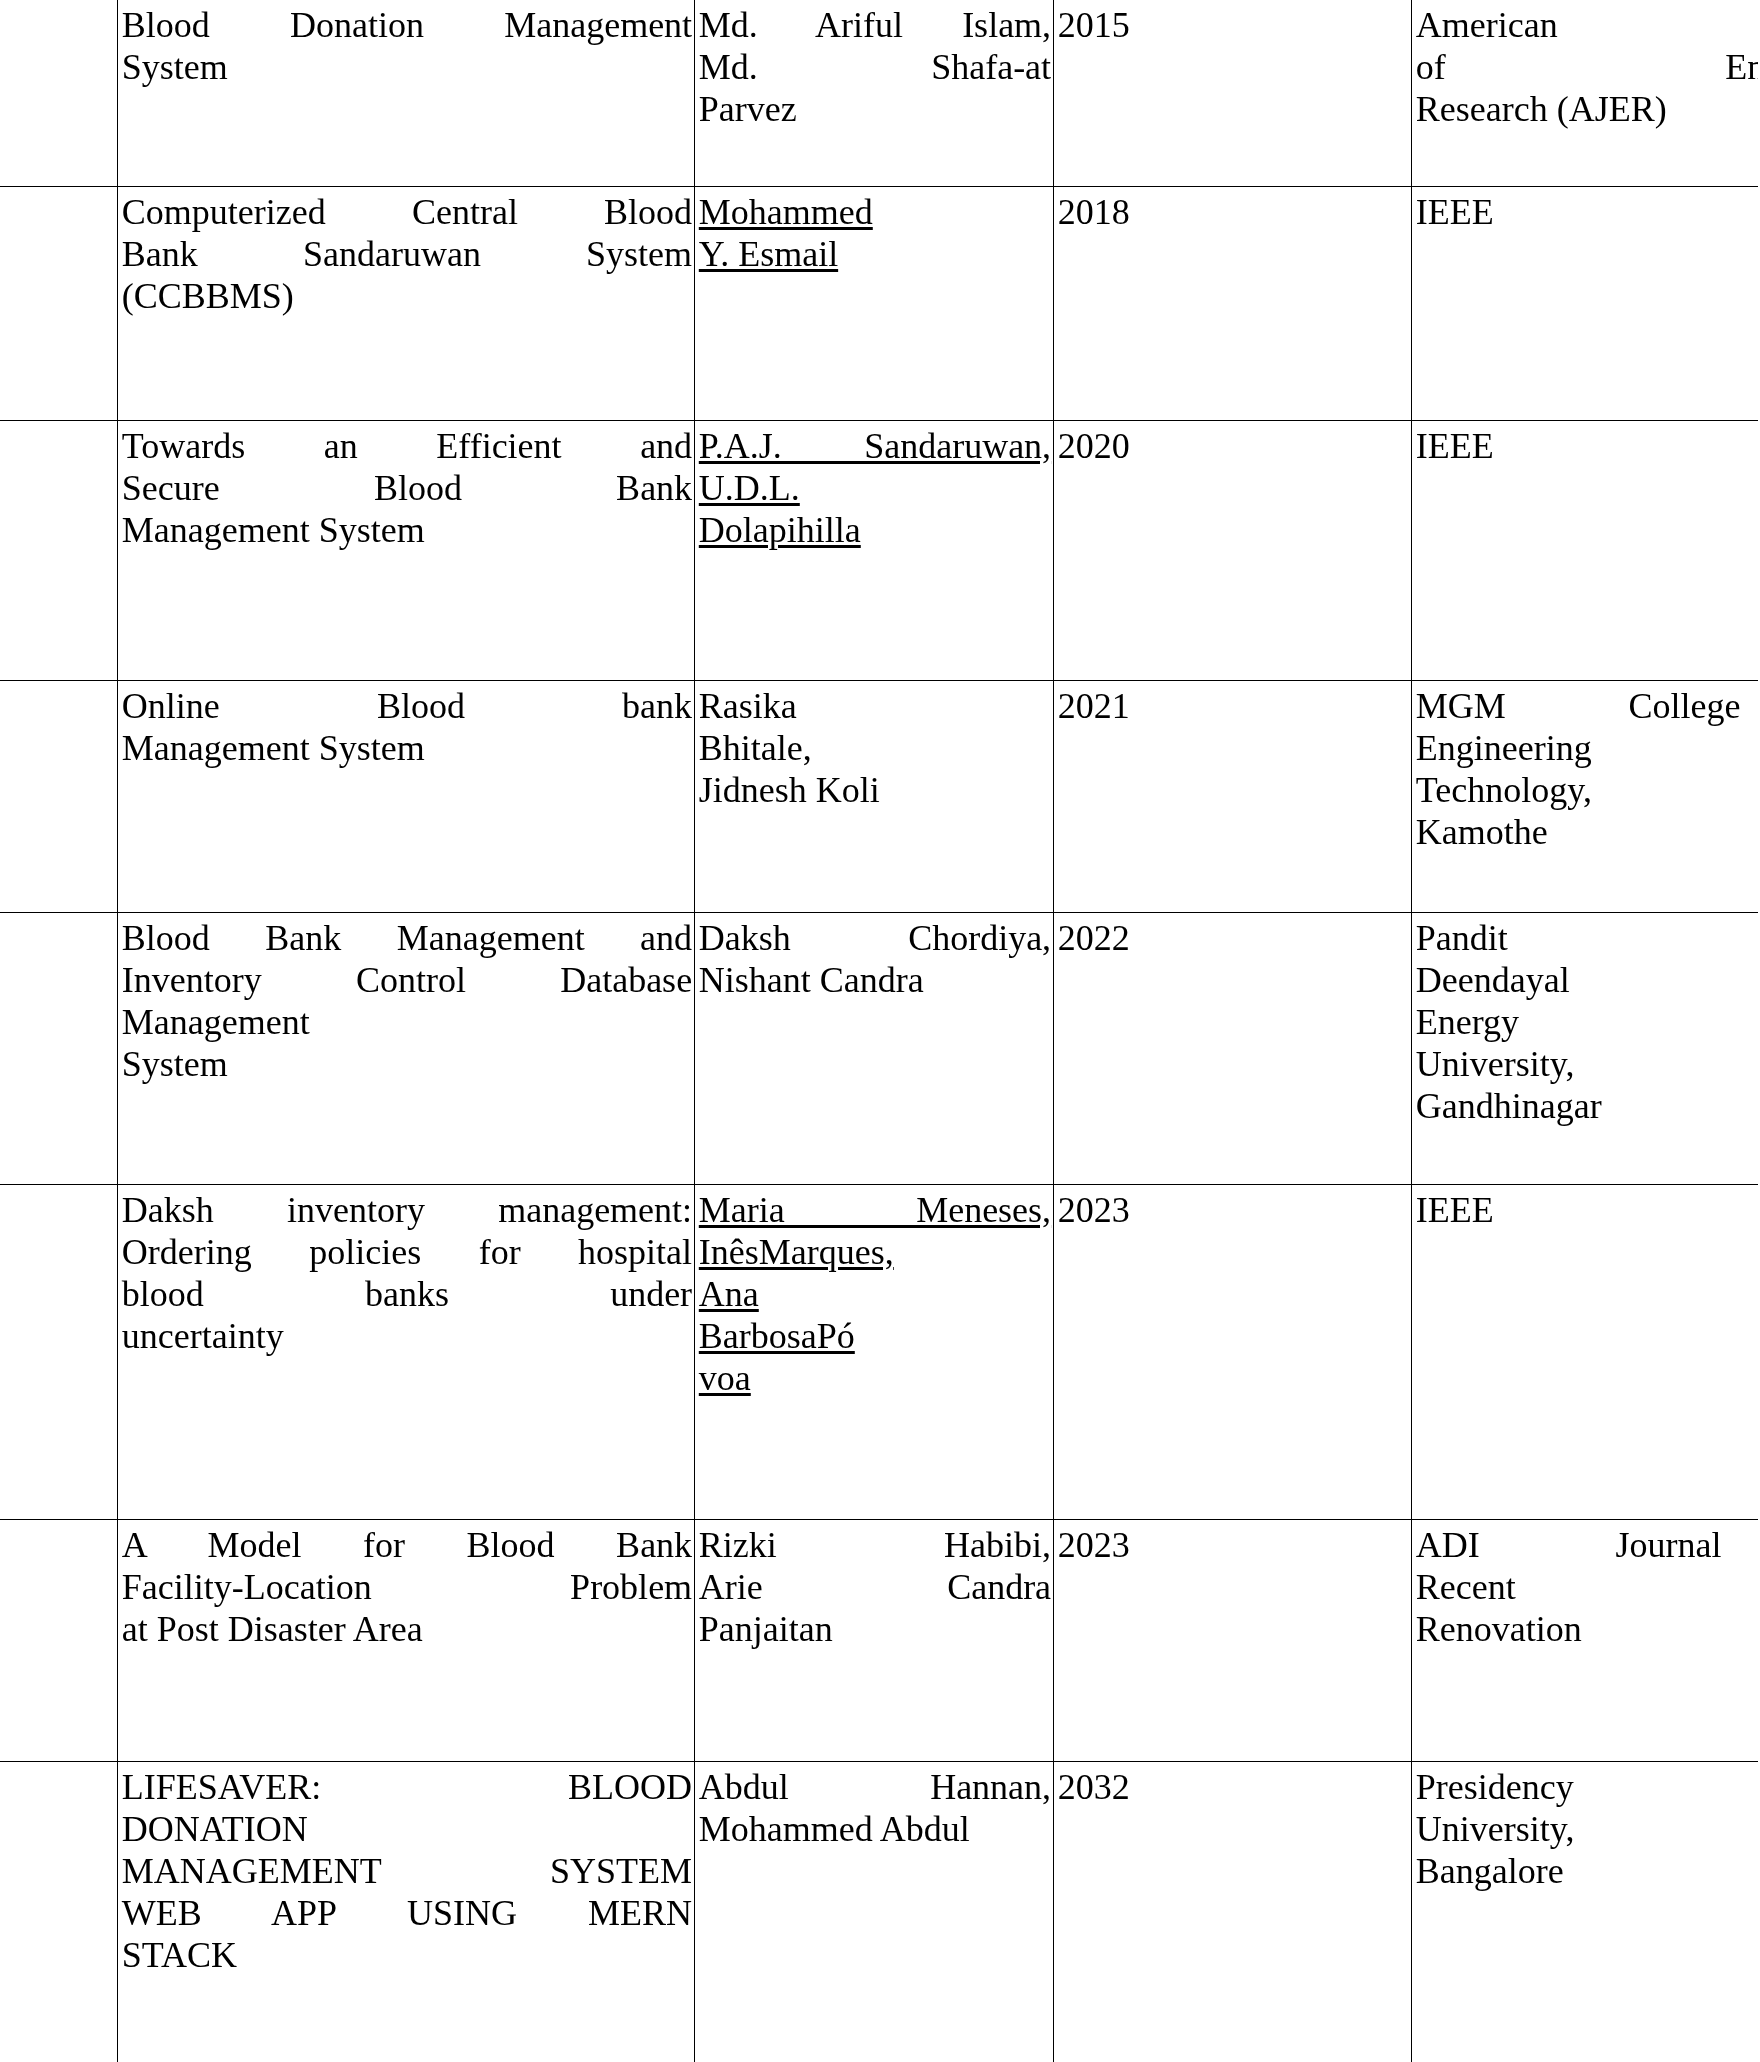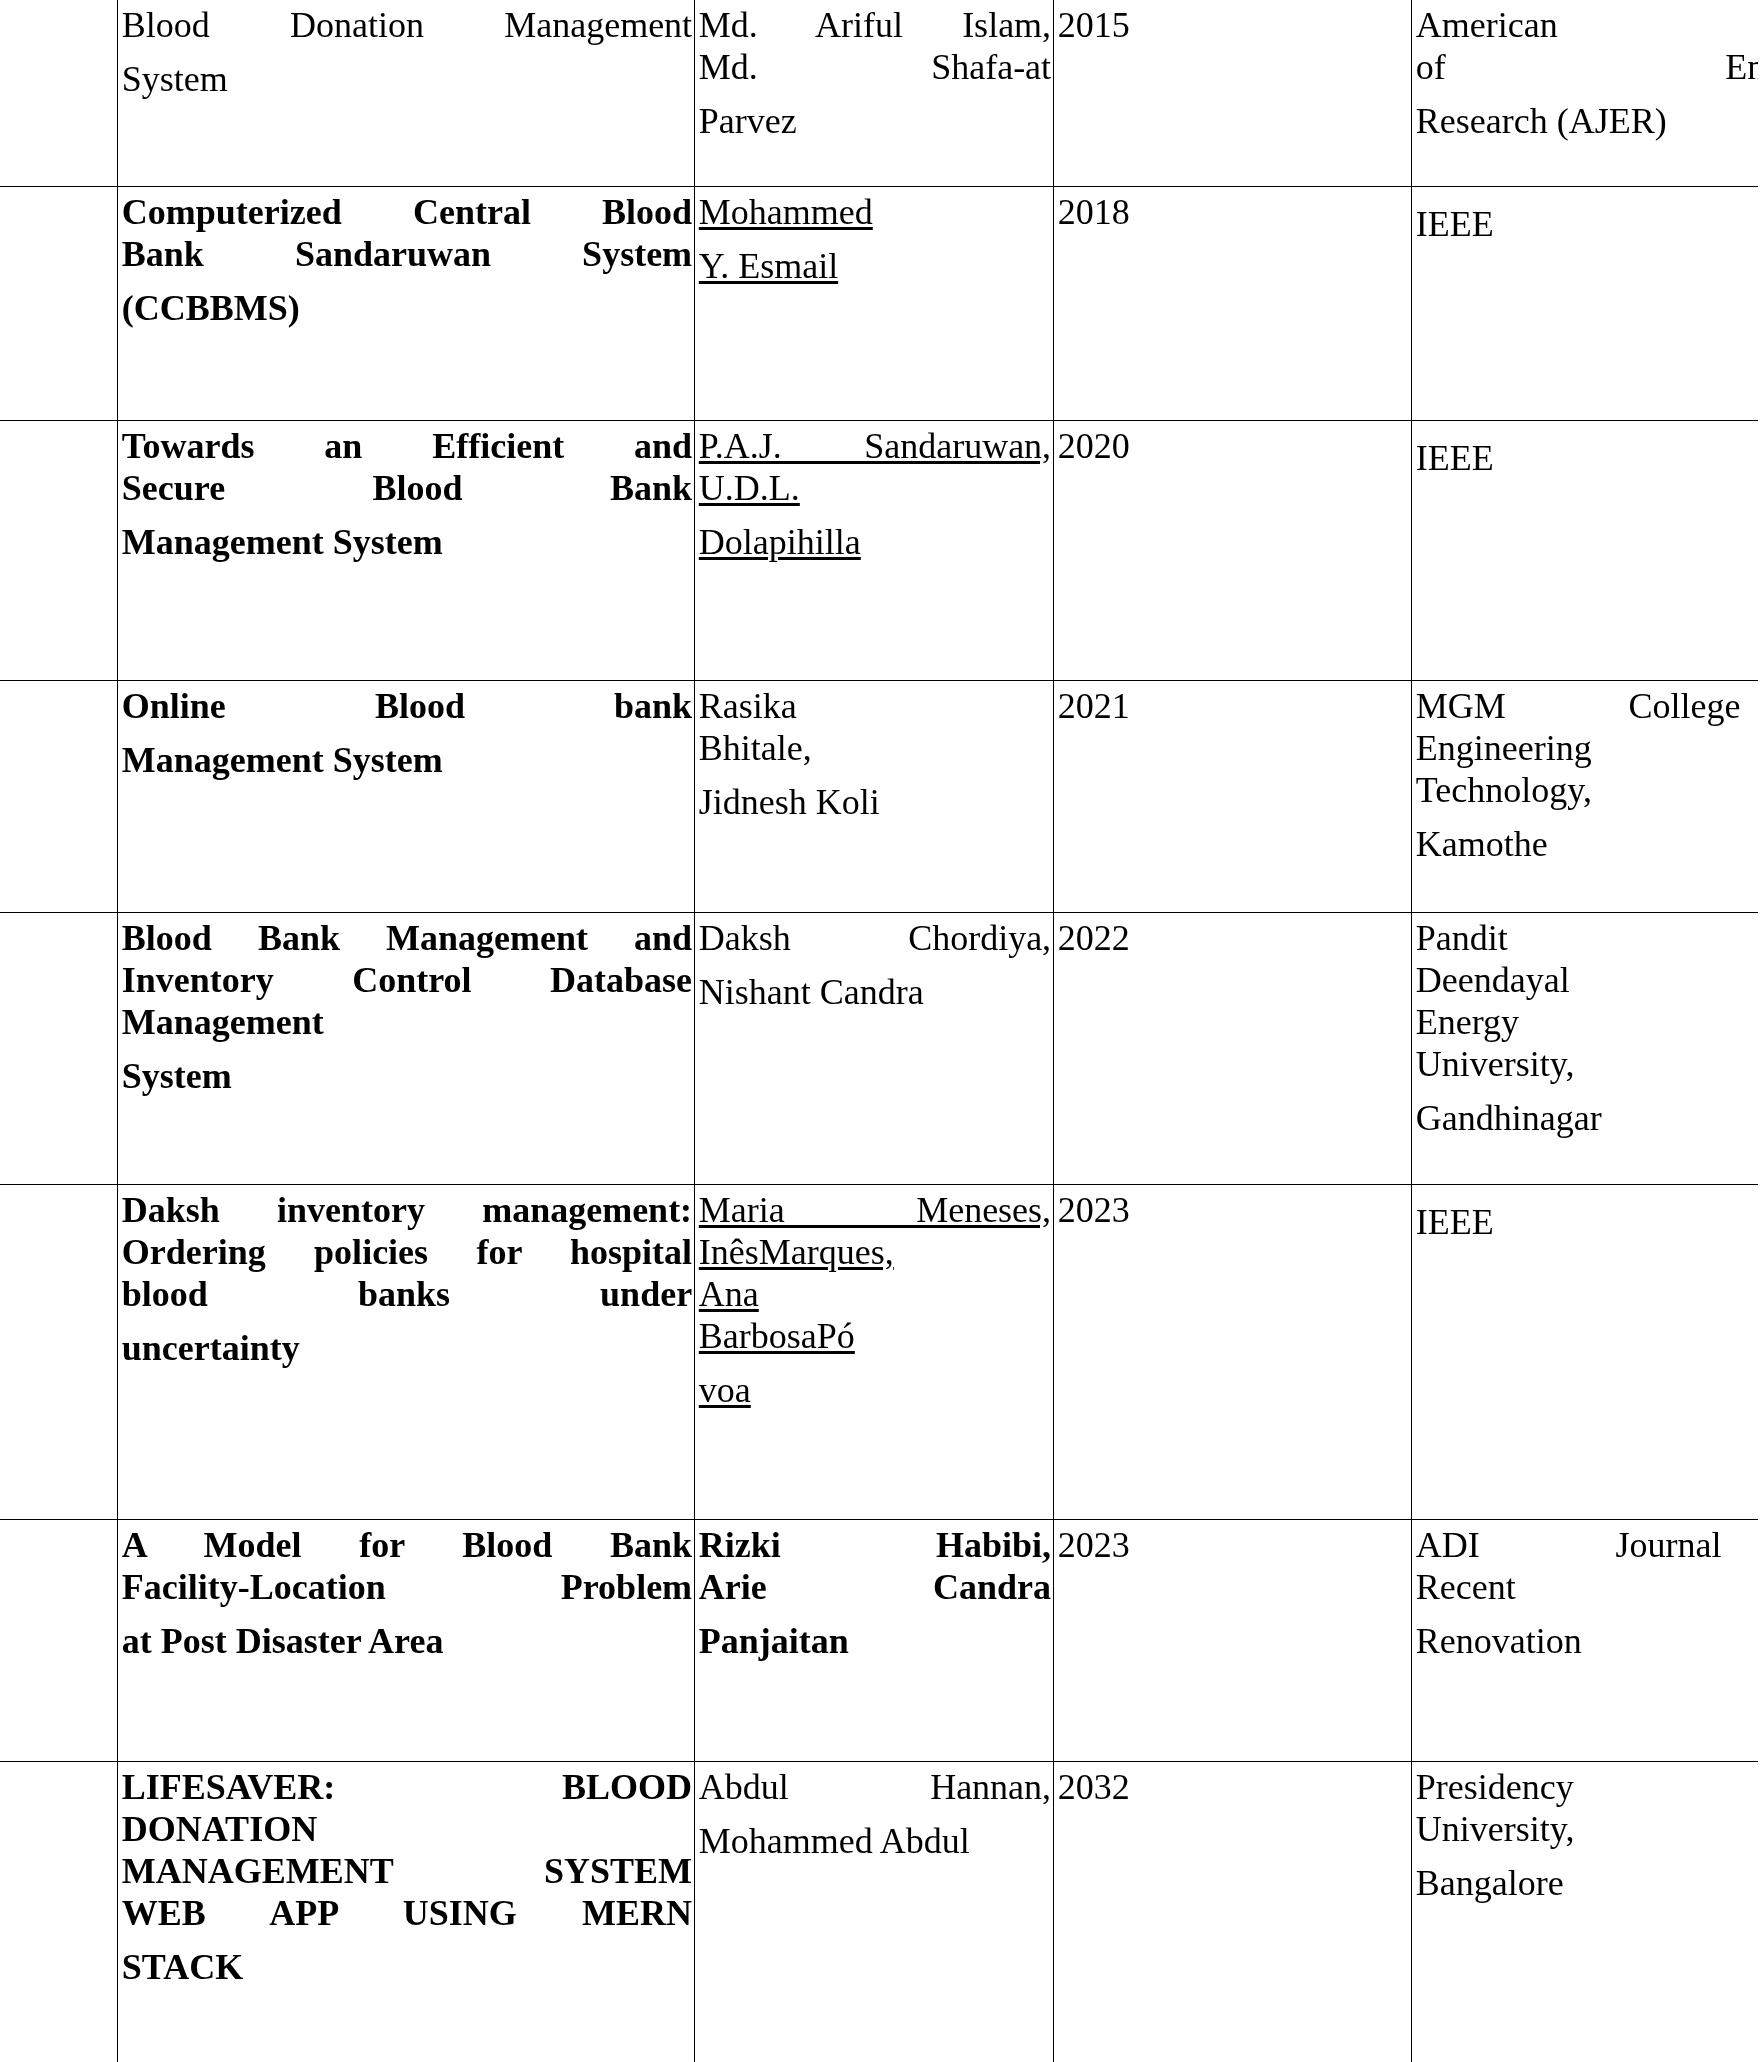--- a/index.html
+++ b/index.html
@@ -53,24 +53,23 @@
 
   
   .ln {
     display: block;
     text-align: justify;
     text-align-last: justify;
     white-space: nowrap;
   }
   .ln.last {
     text-align-last: left;
-    margin-top: 12px;
-  }
-
-  .b  { font-weight: bold; }
+  }
+
+  .b  { font-weight: normal; }
 
   
   td.u-cell .ln { text-decoration: underline; text-underline-offset: 2.9px; }
 
   .sn { font-size: 36px; }
 </style>
 </head>
 <body>
 
 <div class="page">

